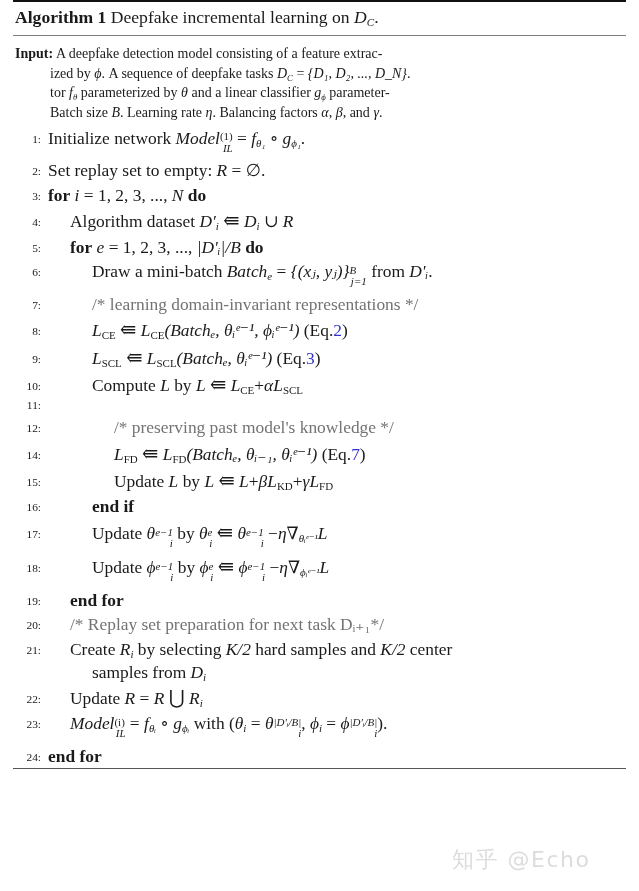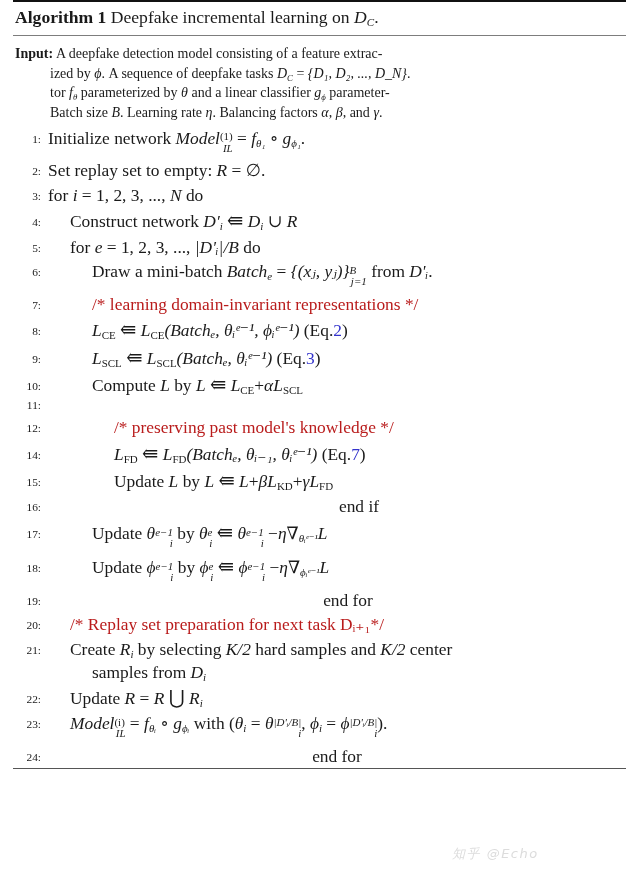--- a/index.html
+++ b/index.html
@@ -81,22 +81,22 @@
   }
   .ltext { flex: 1; }
   .wrapline { white-space: normal; }
   .cont2 { display: block; padding-left: 22px; white-space: nowrap; }
 
   .i0 { padding-left: 0px; }
   .i1 { padding-left: 22px; }
   .i2 { padding-left: 44px; }
   .i3 { padding-left: 66px; }
 
-  .bold { font-weight: normal; text-align: center; }
-  .cmt { color: #b91c1c; font-style: normal; }
+  .bold { font-weight: bold; }
+  .cmt { color: #737373; font-style: normal; }
   .eqref { color: #3333cc; }
 
   
   .mi { font-style: italic; }
   sub, sup {
     font-size: 0.63em;
     font-style: italic;
     line-height: 0;
   }
   sub { vertical-align: -0.30em; }
@@ -114,27 +114,26 @@
   }
   .ss-wrap .sup-part { display: block; }
   .ss-wrap .sub-part { display: block; padding-left: 0.12em; text-align: right; }
   .opn { font-style: normal; }
   .big { font-size: 1.12em; }
 
   .watermark {
     position: absolute;
     left: 452px;
     top: 845px;
-    font-size: 13px;
+    font-size: 22px;
     color: #dcdcdc;
     letter-spacing: 1.5px;
     font-family: "DejaVu Sans", sans-serif;
     white-space: nowrap;
     user-select: none;
-    font-style: italic;
   }
 </style>
 </head>
 <body>
 
 <div id="algo">
 
   <div class="rule-top"></div>
 
   <div class="title-row">
@@ -209,21 +208,21 @@
         <span class="mi">i</span>
         <span>= 1, 2, 3, ...,</span>
         <span class="mi">N</span>
         <span class="bold">do</span>
       </span>
     </div>
 
     <div class="line">
       <span class="lnum">4:</span>
       <span class="ltext i1">
-        <span>Construct network</span>
+        <span>Algorithm dataset</span>
         <span class="mi"><span>D</span>′<sub>i</sub></span>
         <span class="opn big">⇚</span>
         <span class="mi"><span>D</span><sub>i</sub></span>
         <span class="opn">∪</span>
         <span class="mi">R</span>
       </span>
     </div>
 
     <div class="line">
       <span class="lnum">5:</span>

